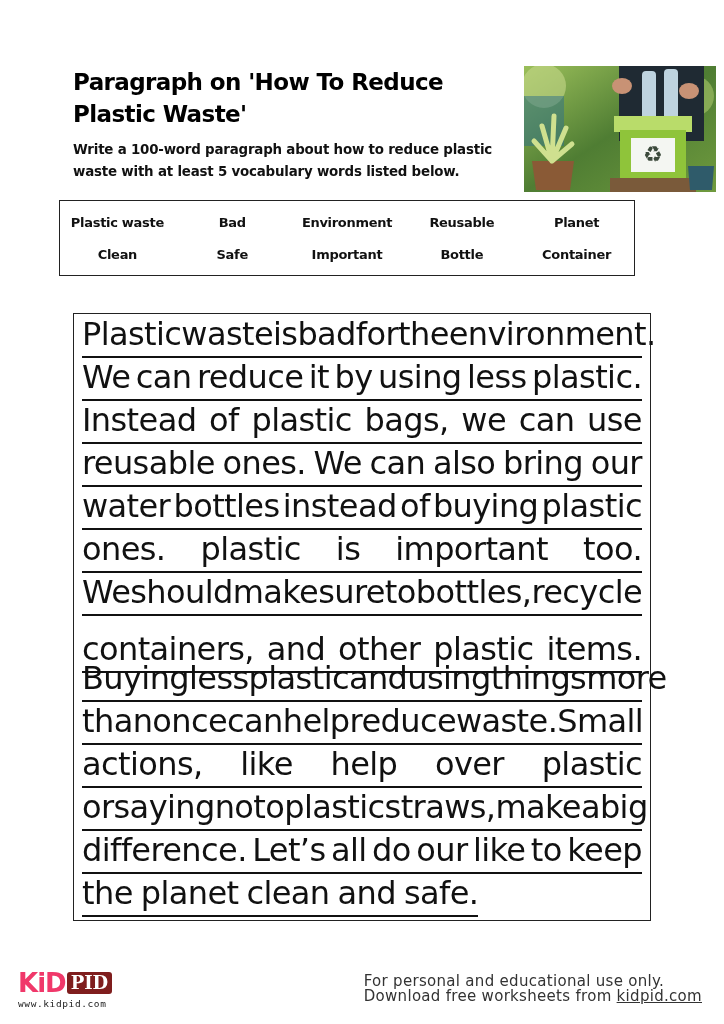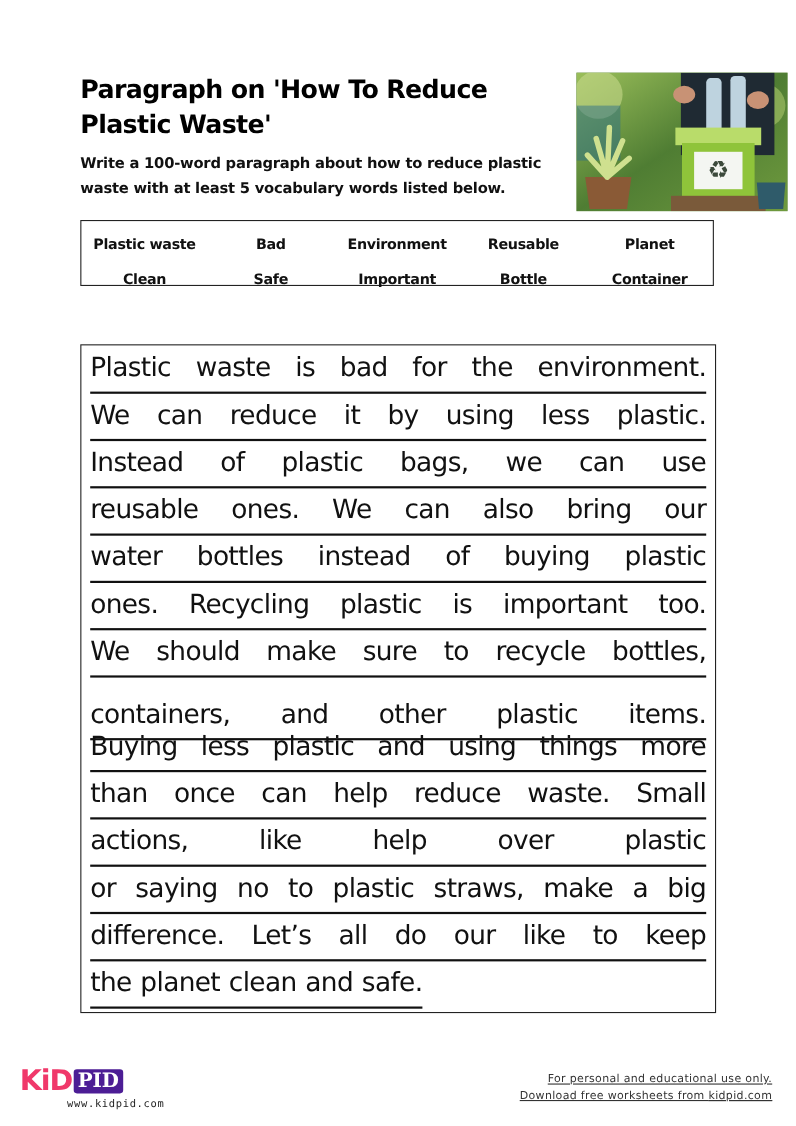--- a/index.html
+++ b/index.html
@@ -1,33 +1,33 @@
 <!DOCTYPE html>
 <html><head>
 <meta charset="utf-8">
 <style>
   html, body { margin: 0; padding: 0; background: #ffffff; }
   body { width: 724px; height: 1024px; position: relative; overflow: hidden; font-family: "DejaVu Sans", sans-serif; color: #111; }
   .title { position: absolute; left: 73px; top: 66px; width: 445px; font-family: "DejaVu Sans", sans-serif; font-weight: bold; font-size: 23px; line-height: 32px; color: #000000; letter-spacing: -0.6px; }
   .subtitle { position: absolute; left: 73px; top: 139px; width: 450px; font-family: "DejaVu Sans", sans-serif; font-weight: bold; font-size: 13.4px; line-height: 22px; color: #111; letter-spacing: -0.2px; }
   .photo { position: absolute; left: 524px; top: 66px; width: 192px; height: 126px; overflow: hidden; background: #5f8a3a; }
-  .vocab-box { position: absolute; left: 73px; top: 200px; width: 576px; height: 60px; border: 1.5px solid #222; box-sizing: border-box; }
+  .vocab-box { position: absolute; left: 59px; top: 200px; width: 576px; height: 76px; border: 1.5px solid #222; box-sizing: border-box; }
   .vocab-row { position: absolute; left: 0; width: 100%; display: flex; }
   .vocab-row.r1 { top: 14px; }
   .vocab-row.r2 { top: 46px; }
   .vocab-cell { width: 20%; text-align: center; font-family: "DejaVu Sans", sans-serif; font-weight: bold; font-size: 13px; letter-spacing: -0.3px; color: #111; }
   .para-box { position: absolute; left: 73px; top: 313px; width: 578px; height: 608px; border: 1.5px solid #222; box-sizing: border-box; }
-  .para-line { position: absolute; left: 8px; width: 560px; height: 40px; font-family: "DejaVu Sans", sans-serif; font-size: 24px; line-height: 36px; color: #111; white-space: nowrap; border-bottom: 2px solid #111; display: flex; justify-content: space-between; letter-spacing: -0.6px; }
+  .para-line { position: absolute; left: 8px; width: 560px; height: 40px; font-family: "DejaVu Sans", sans-serif; font-size: 32px; line-height: 36px; color: #111; white-space: nowrap; border-bottom: 2px solid #111; display: flex; justify-content: space-between; letter-spacing: -0.6px; }
   .para-line.last { justify-content: flex-start; gap: 8px; }
   .para-line.last { width: auto; }
   .logo { position: absolute; left: 18px; top: 968px; }
   .logo-kid { font-family: "DejaVu Sans", sans-serif; font-weight: bold; font-size: 26px; color: #f0386a; letter-spacing: -1px; display: inline-block; vertical-align: middle; }
-  .logo-pid { display: inline-block; vertical-align: middle; background: #4c1d95; color: #fff; font-family: "DejaVu Serif", serif; font-weight: bold; font-size: 18px; padding: 0 4px; border-radius: 3px; line-height: 22px; margin-left: 1px; }
-  .logo-url { position: absolute; left: 18px; top: 998px; font-family: "DejaVu Sans Mono", monospace; font-size: 9.5px; color: #222; letter-spacing: 0.6px; margin-left: 43px; }
-  .footer { position: absolute; right: 22px; top: 974px; text-align: right; font-family: "DejaVu Sans", sans-serif; font-size: 10px; line-height: 15px; color: #333; letter-spacing: 0.3px; text-decoration: underline; }
+  .logo-pid { display: inline-block; vertical-align: middle; background: #7f1d1d; color: #fff; font-family: "DejaVu Serif", serif; font-weight: bold; font-size: 18px; padding: 0 4px; border-radius: 3px; line-height: 22px; margin-left: 1px; }
+  .logo-url { position: absolute; left: 18px; top: 998px; font-family: "DejaVu Sans Mono", monospace; font-size: 9.5px; color: #222; letter-spacing: 0.6px; }
+  .footer { position: absolute; right: 22px; top: 974px; text-align: left; font-family: "DejaVu Sans", sans-serif; font-size: 15px; line-height: 15px; color: #333; letter-spacing: 0.3px; }
   .footer a { color: #333; text-decoration: underline; }
 </style>
 </head>
 <body>
 
 <div class="title">Paragraph on 'How To Reduce Plastic Waste'</div>
 <div class="subtitle">Write a 100-word paragraph about how to reduce plastic waste with at least 5 vocabulary words listed below.</div>
 
 <div class="photo">
   <svg width="192" height="126" viewBox="0 0 192 126" xmlns="http://www.w3.org/2000/svg">
@@ -122,34 +122,33 @@
   <div class="para-line" style="top:174px">
       <span>water</span>
       <span>bottles</span>
       <span>instead</span>
       <span>of</span>
       <span>buying</span>
       <span>plastic</span>
     </div>
   <div class="para-line" style="top:217px">
       <span>ones.</span>
-      <span>Recycling</span>
       <span>plastic</span>
       <span>is</span>
       <span>important</span>
       <span>too.</span>
     </div>
   <div class="para-line" style="top:260px">
       <span>We</span>
       <span>should</span>
       <span>make</span>
       <span>sure</span>
       <span>to</span>
+      <span>bottles,</span>
       <span>recycle</span>
-      <span>bottles,</span>
     </div>
   <div class="para-line" style="top:317px">
       <span>containers,</span>
       <span>and</span>
       <span>other</span>
       <span>plastic</span>
       <span>items.</span>
     </div>
   <div class="para-line" style="top:346px">
       <span>Buying</span>

